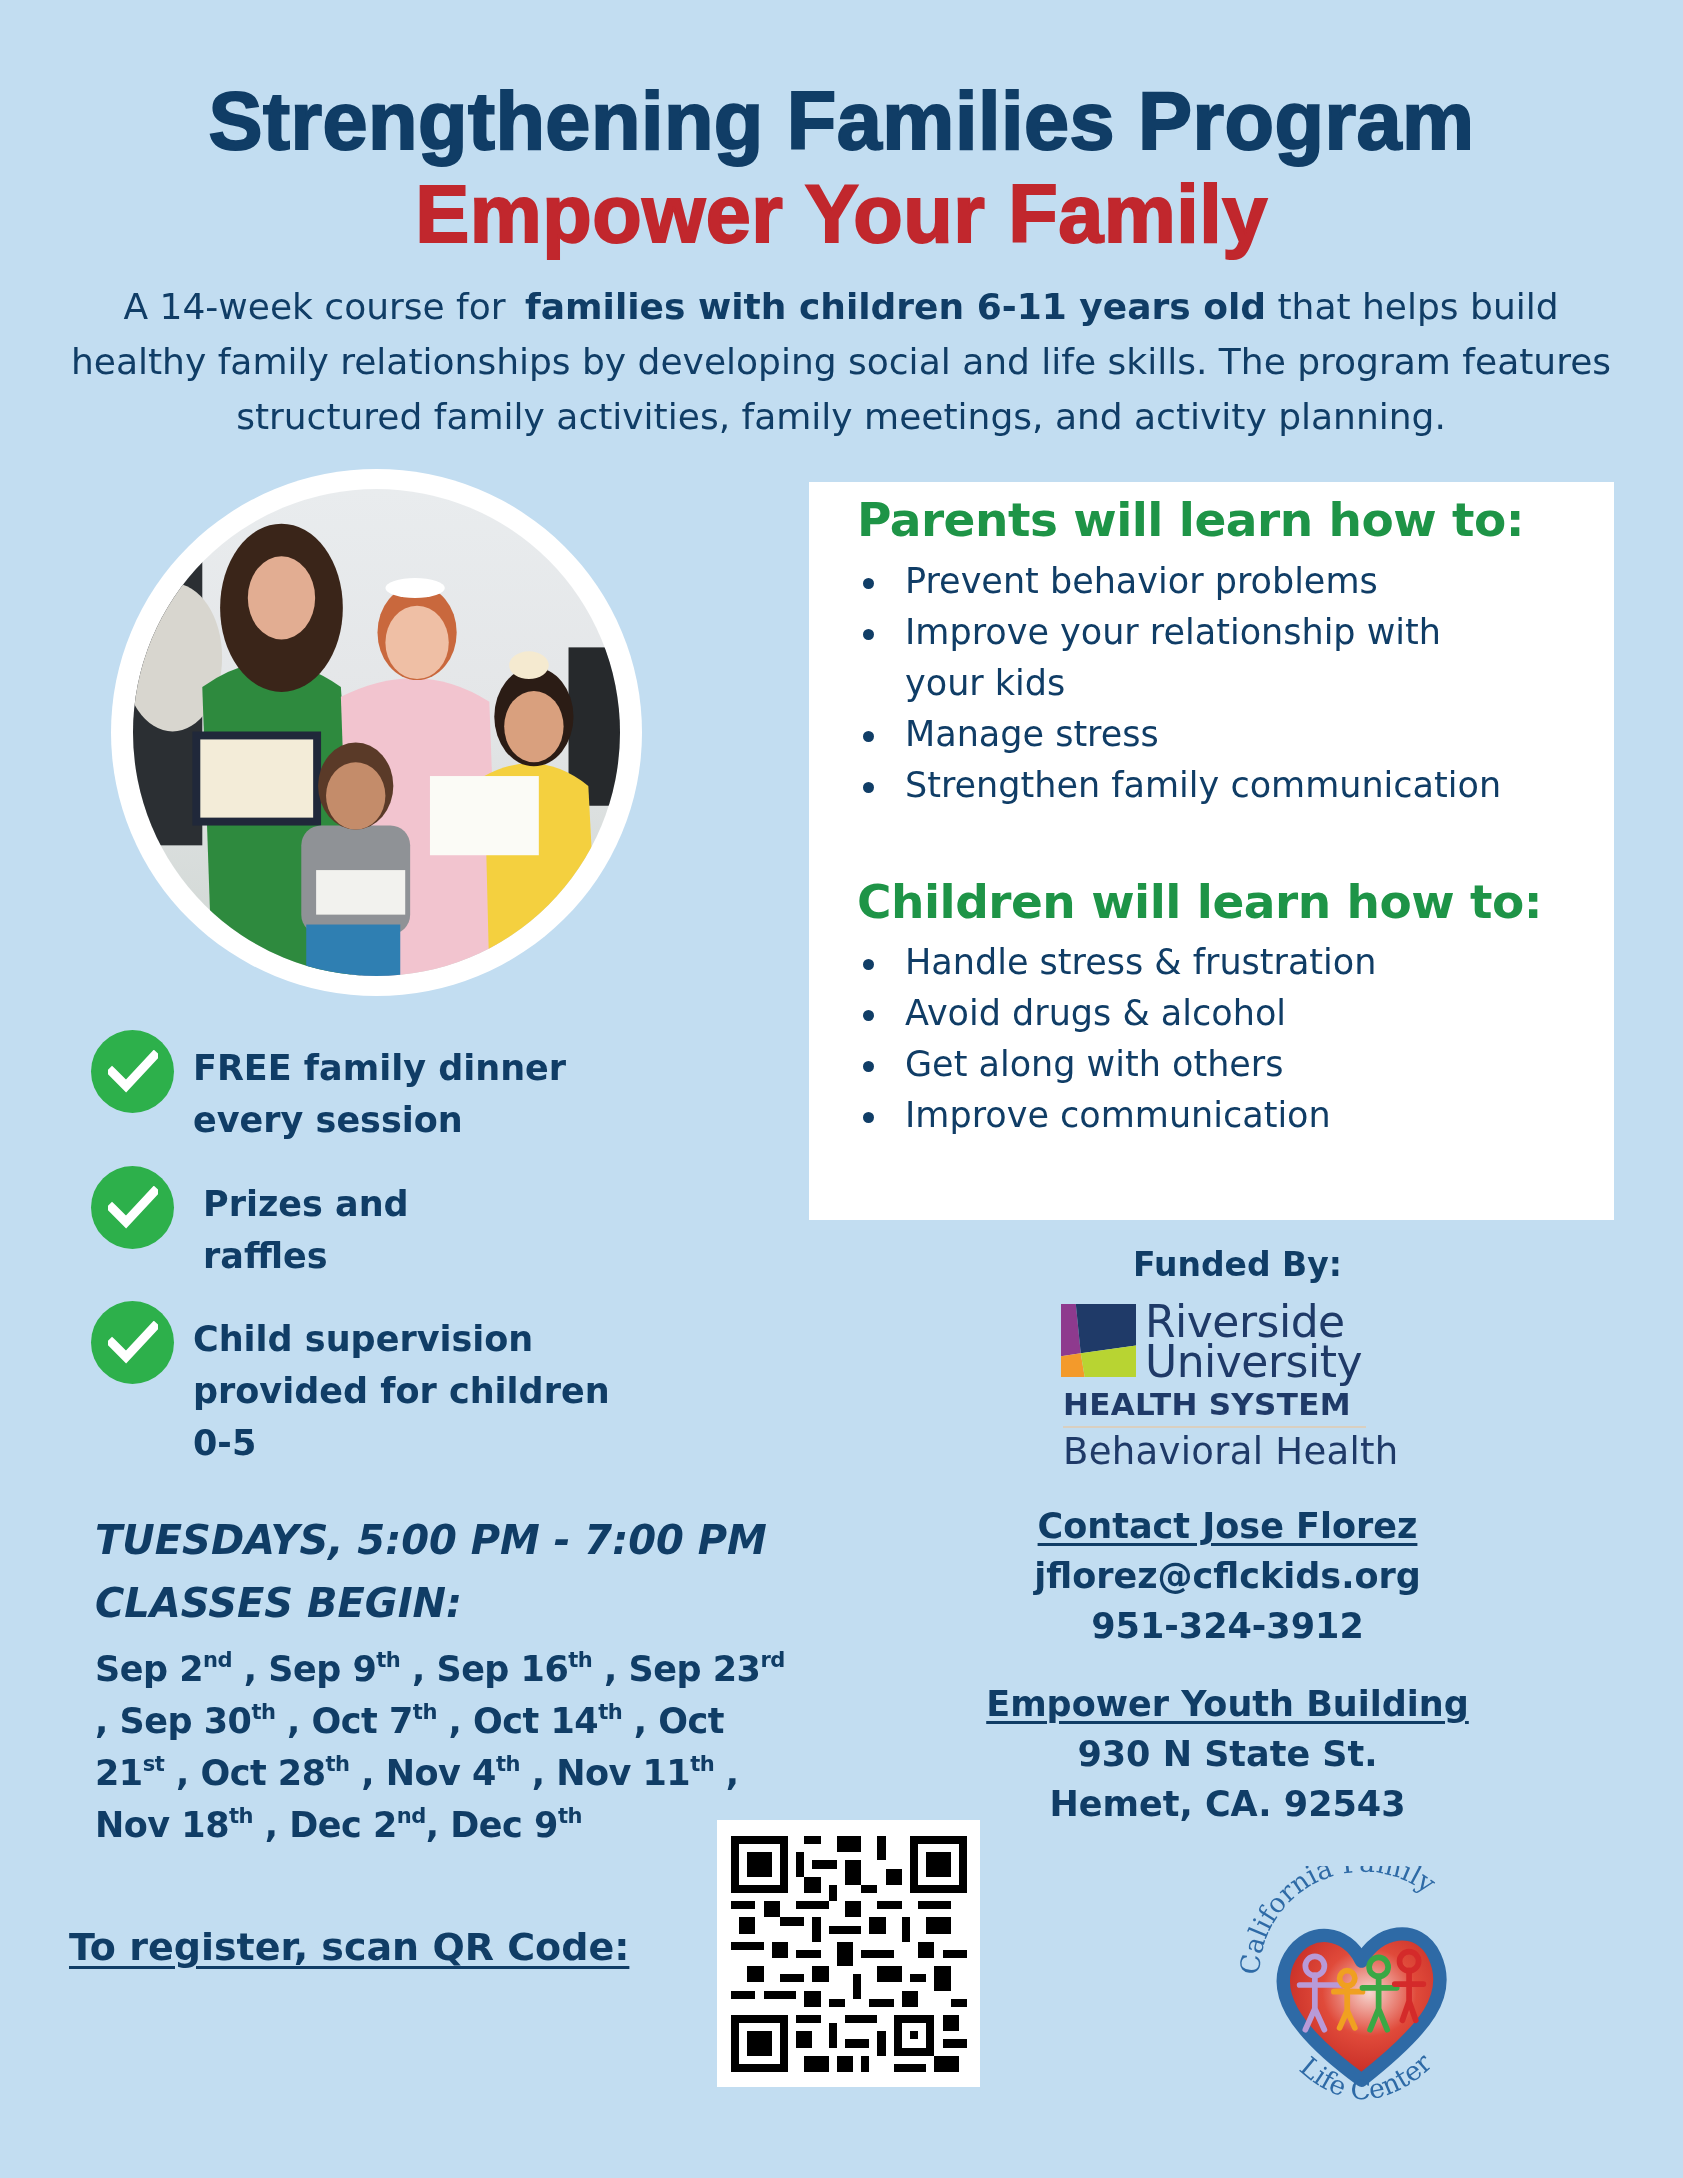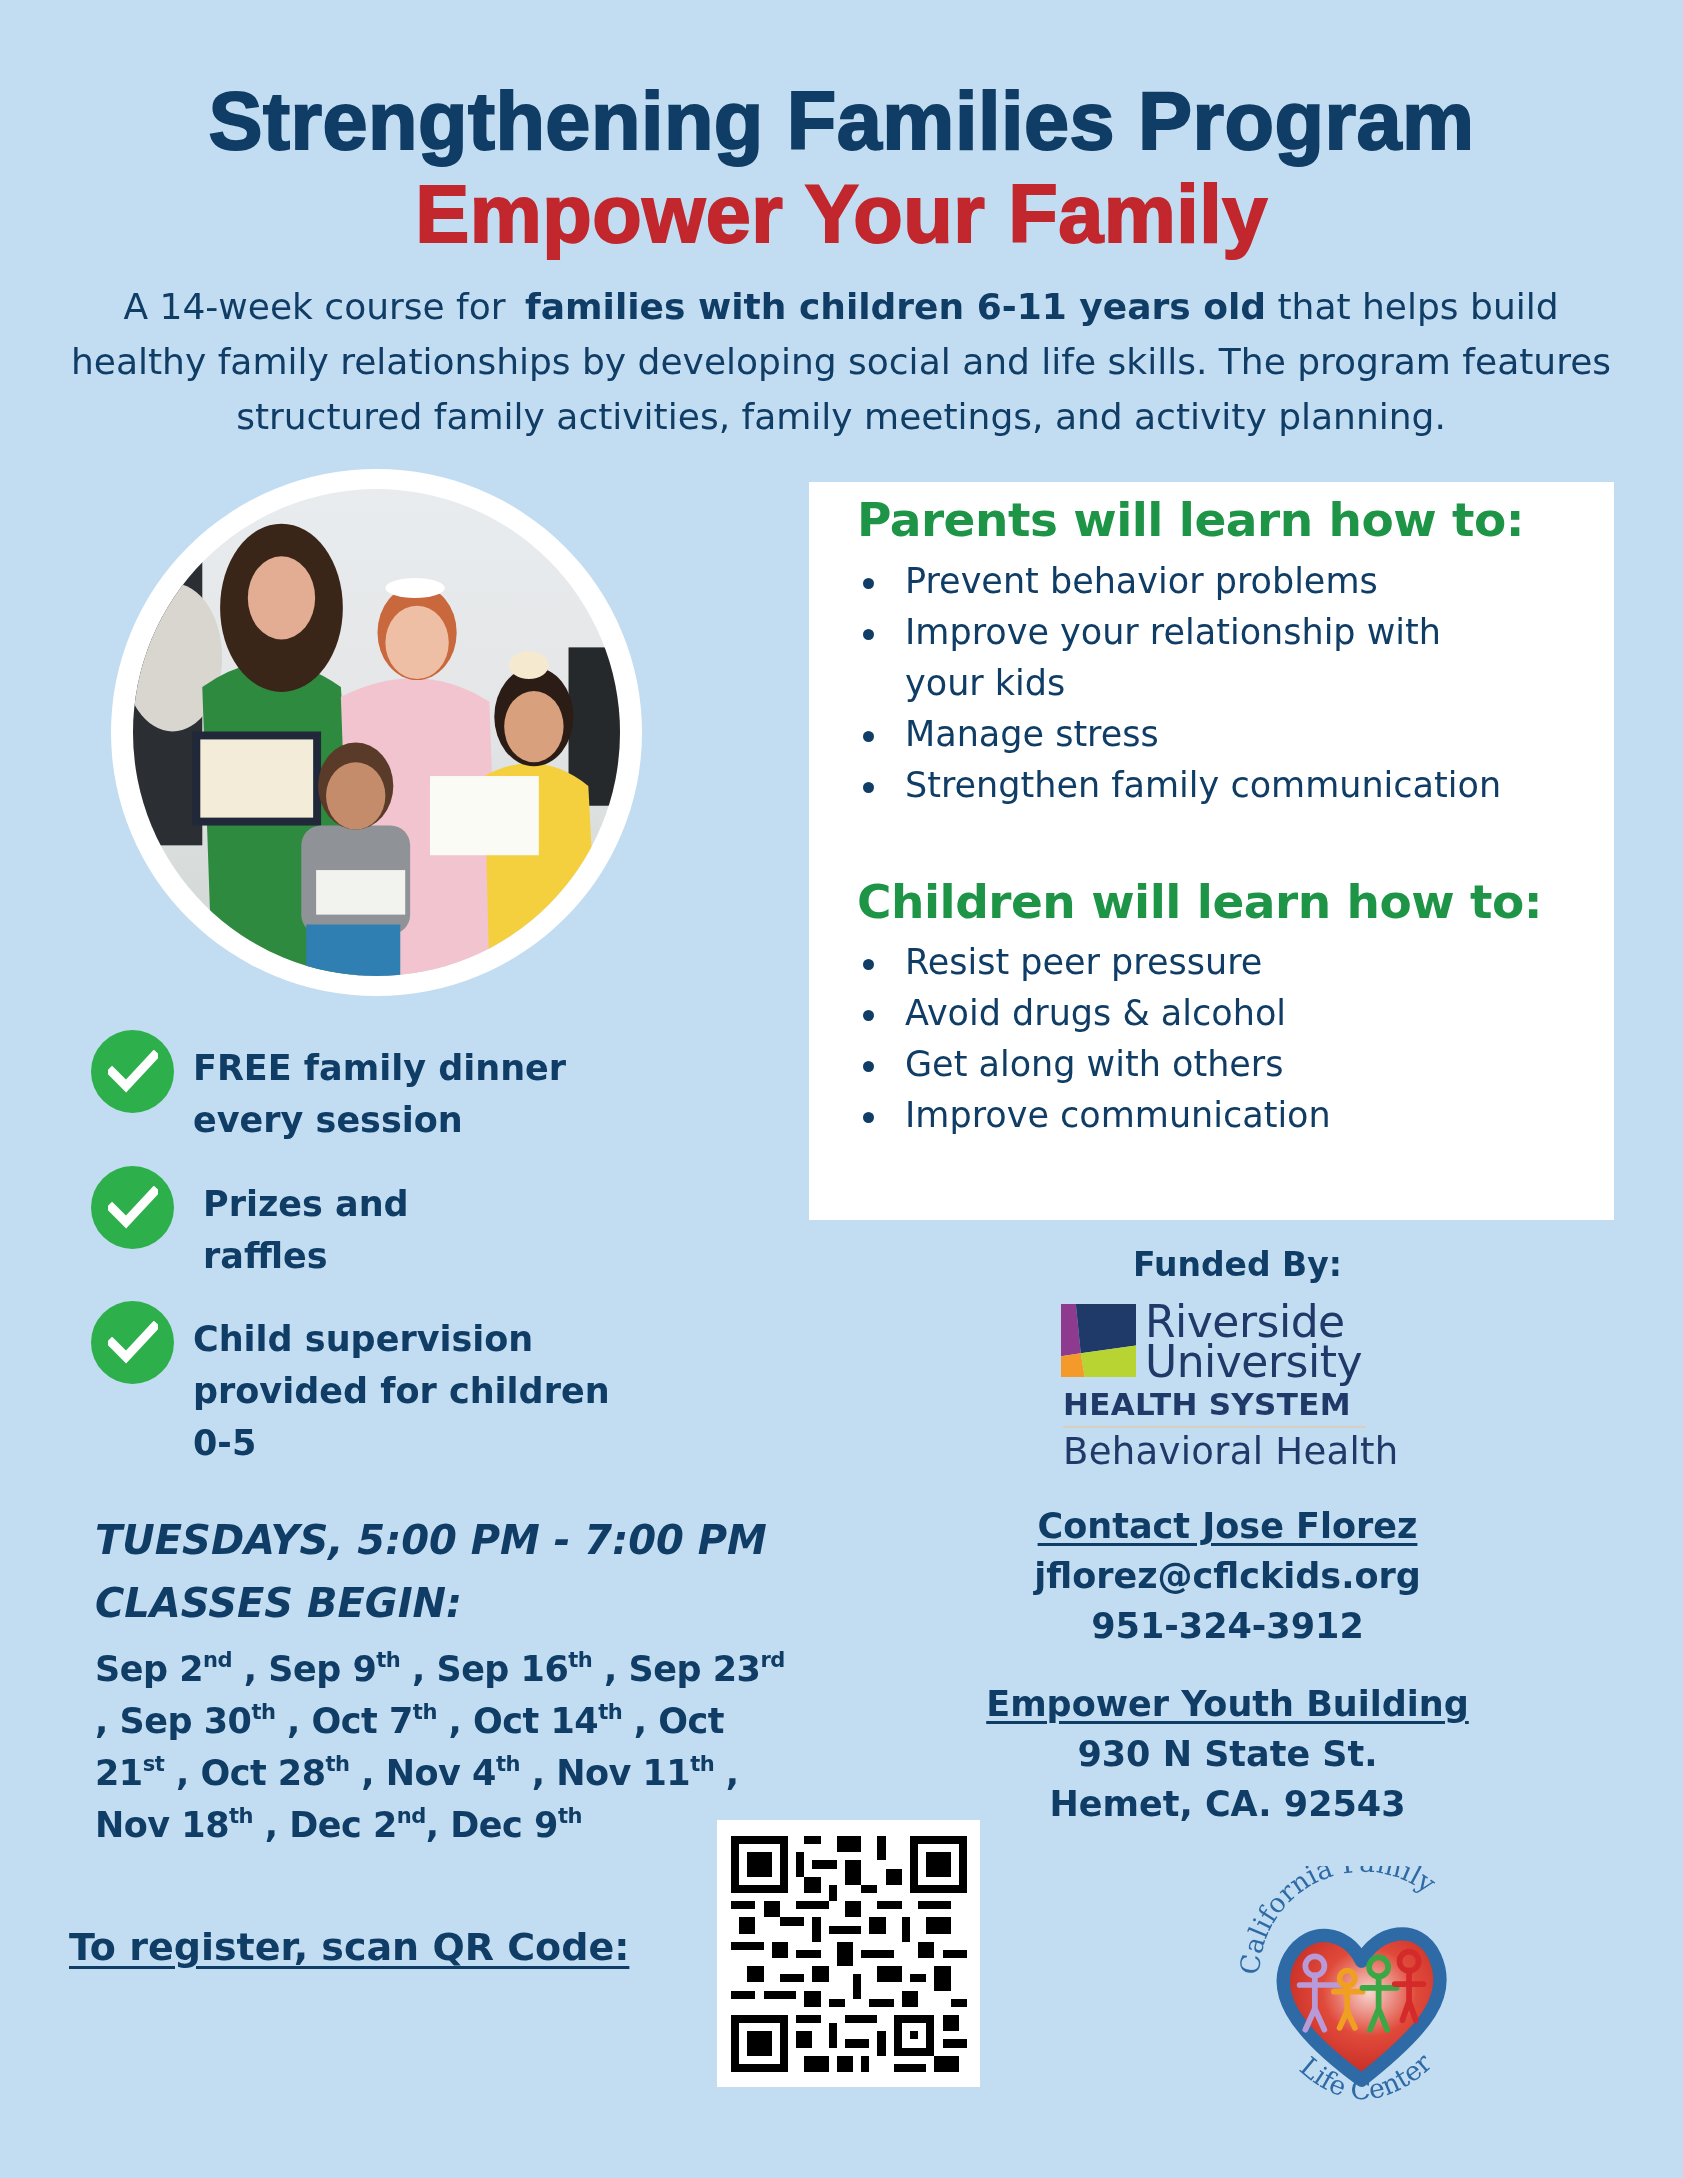--- a/index.html
+++ b/index.html
@@ -188,21 +188,21 @@
   <h2 style="top:10px;">Parents will learn how to:</h2>
   <ul style="top:74px;">
     <li><span class="bullet"></span><span>Prevent behavior problems</span></li>
     <li><span class="bullet"></span><span>Improve your relationship with</span></li>
     <li><span>your kids</span></li>
     <li><span class="bullet"></span><span>Manage stress</span></li>
     <li><span class="bullet"></span><span>Strengthen family communication</span></li>
   </ul>
   <h2 style="top:392px;">Children will learn how to:</h2>
   <ul style="top:455px;">
-    <li><span class="bullet"></span><span>Resist peer pressure</span></li>
+    <li><span class="bullet"></span><span>Handle stress &amp; frustration</span></li>
     <li><span class="bullet"></span><span>Avoid drugs &amp; alcohol</span></li>
     <li><span class="bullet"></span><span>Get along with others</span></li>
     <li><span class="bullet"></span><span>Improve communication</span></li>
   </ul>
 </section>
 
 <div class="abs check-item" style="top:1030px;">
   <div class="check-circle">
     <svg width="50" height="44" viewBox="0 0 50 44">
         <path d="M4 22 L18 36 L46 6" stroke="#ffffff" stroke-width="9" fill="none" stroke-linecap="square"></path>

